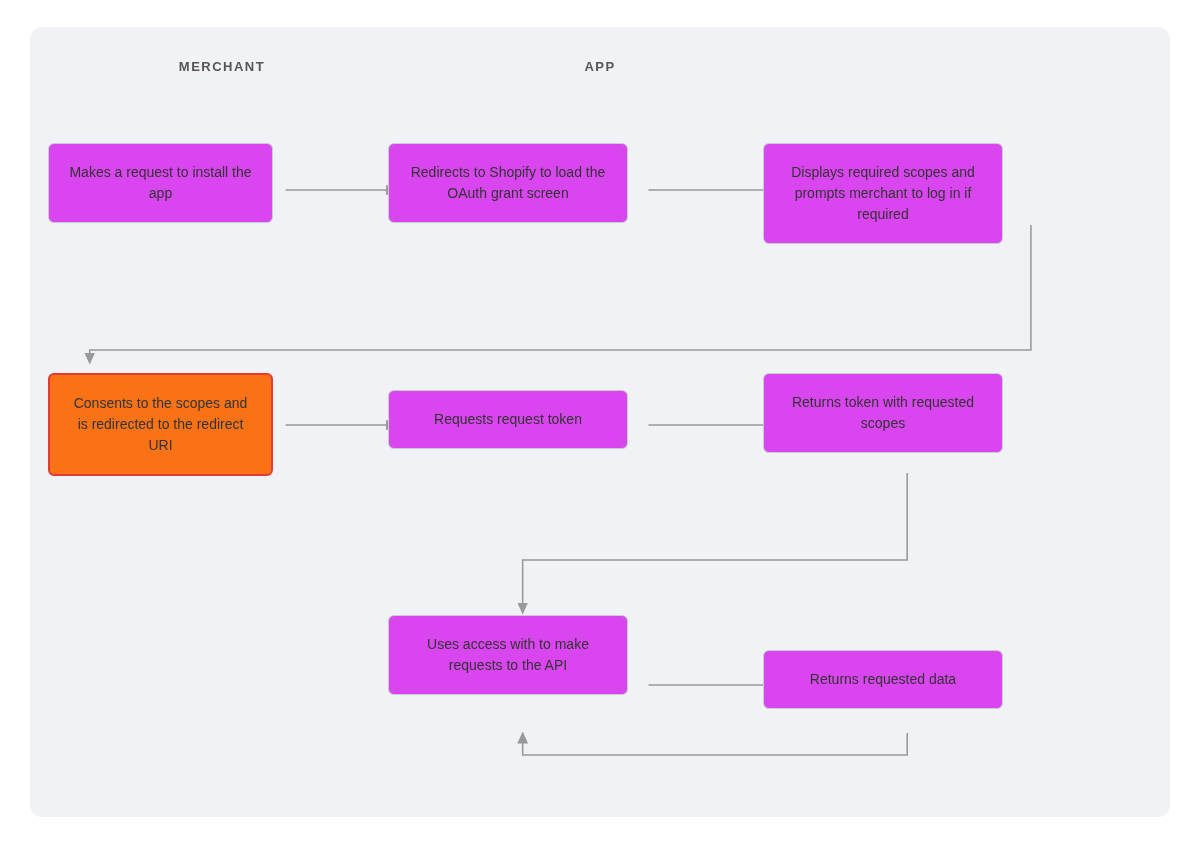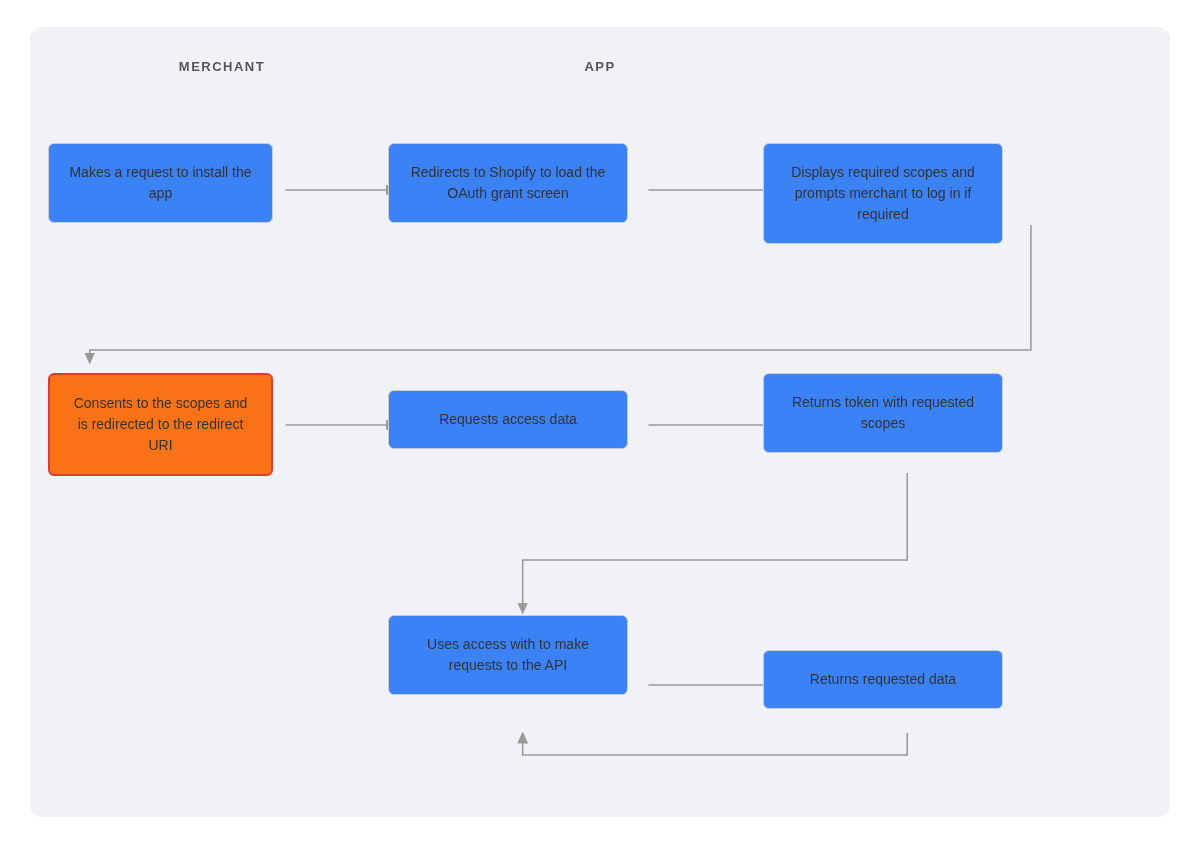--- a/index.html
+++ b/index.html
@@ -26,21 +26,21 @@
       font-size: 13px;
       font-weight: 700;
       letter-spacing: 1.5px;
       color: #555;
       text-align: center;
       margin-bottom: 28px;
       text-transform: uppercase;
     }
 
     .box {
-      background: #3b82f6;
+      background: #d946ef;
       border: 1.5px solid #c8cdd5;
       border-radius: 6px;
       padding: 18px 20px;
       text-align: center;
       font-size: 14px;
       color: #333;
       line-height: 1.5;
       width: 210px;
       position: relative;
     }
@@ -124,21 +124,21 @@
 
     <div class="box abs-box" style="left:730px; top:58px; width:240px;">
       <span>Displays required scopes and prompts merchant to log in if required</span>
     </div>
 
     <div class="box highlighted abs-box" style="left:15px; top:288px; width:225px;">
       <span>Consents to the scopes and is redirected to the redirect URI</span>
     </div>
 
     <div class="box abs-box" style="left:355px; top:305px; width:240px;">
-      <span>Requests access data</span>
+      <span>Requests request token</span>
     </div>
 
     <div class="box abs-box" style="left:730px; top:288px; width:240px;">
       <span>Returns token with requested scopes</span>
     </div>
 
     <div class="box abs-box" style="left:355px; top:530px; width:240px;">
       <span>Uses access with to make requests to the API</span>
     </div>
 

